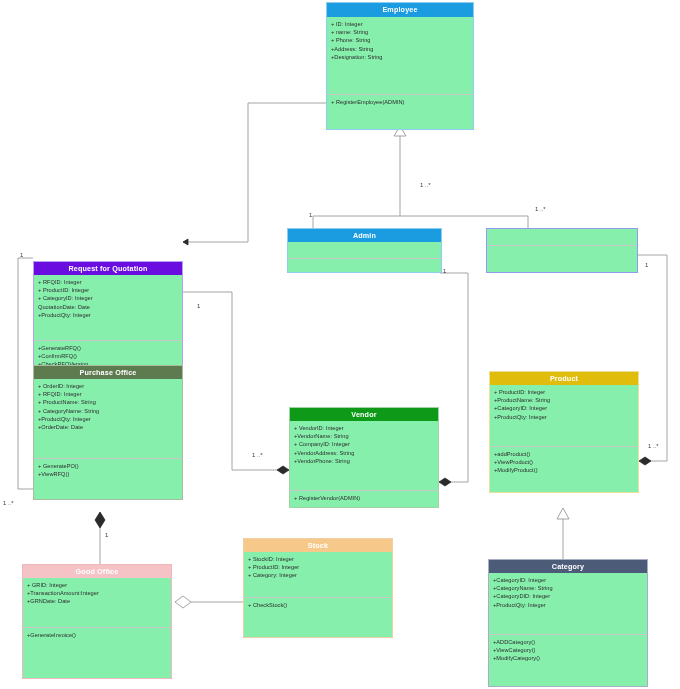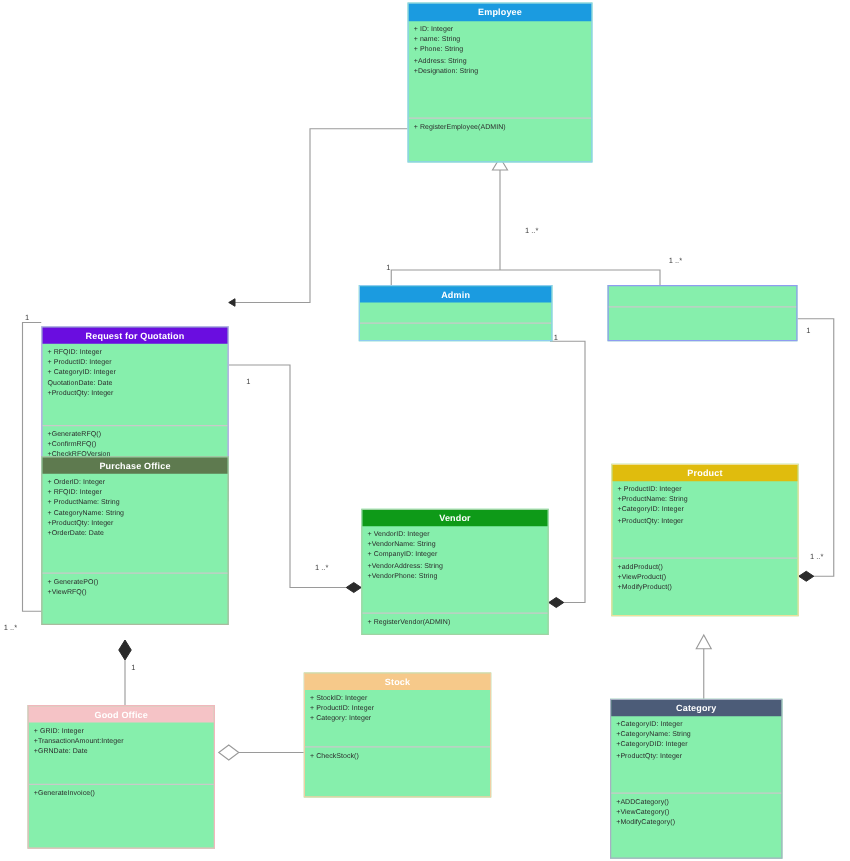--- a/index.html
+++ b/index.html
@@ -186,21 +186,21 @@
         <div class="uml-line">+ProductName: String</div>
         <div class="uml-line">+CategoryID: Integer</div>
         <div class="uml-line">+ProductQty: Integer</div>
       </div>
       <div class="uml-section methods">
         <div class="uml-line">+addProduct()</div>
         <div class="uml-line">+ViewProduct()</div>
         <div class="uml-line">+ModifyProduct()</div>
       </div>
     </div>
-    <div class="uml-class" style="left: 488px; top: 559px; width: 138px; height: 128px; border-color: rgb(166, 176, 194);">
+    <div class="uml-class" style="left: 488px; top: 559px; width: 160px; height: 128px; border-color: rgb(166, 176, 194);">
       <div class="uml-title" style="background: rgb(76, 92, 120); height: 13px;">Category</div>
       <div class="uml-section attrs" style="height: 62px; flex: 0 0 62px;">
         <div class="uml-line">+CategoryID: Integer</div>
         <div class="uml-line">+CategoryName: String</div>
         <div class="uml-line">+CategoryDID: Integer</div>
         <div class="uml-line">+ProductQty: Integer</div>
       </div>
       <div class="uml-section methods">
         <div class="uml-line">+ADDCategory()</div>
         <div class="uml-line">+ViewCategory()</div>

